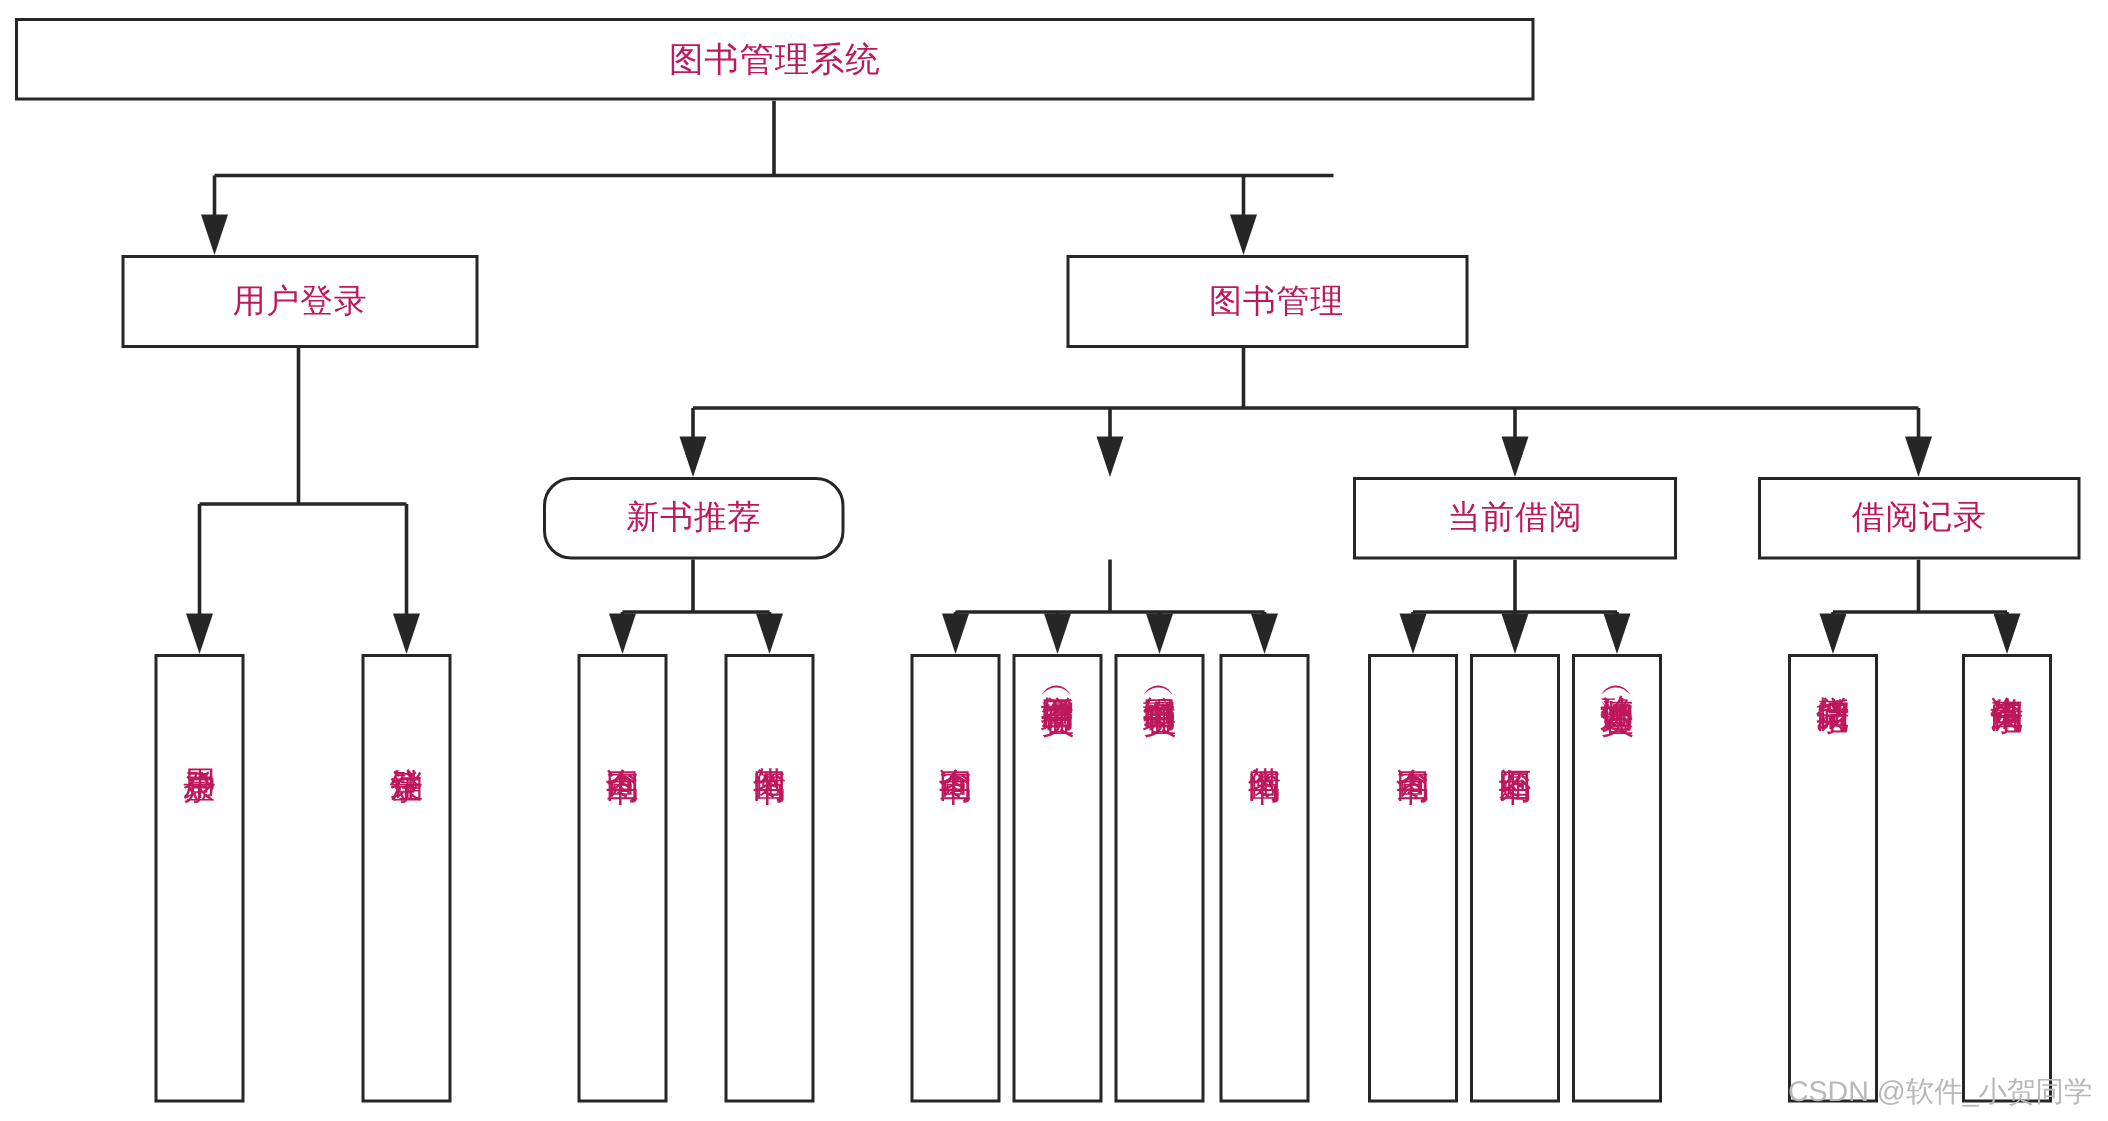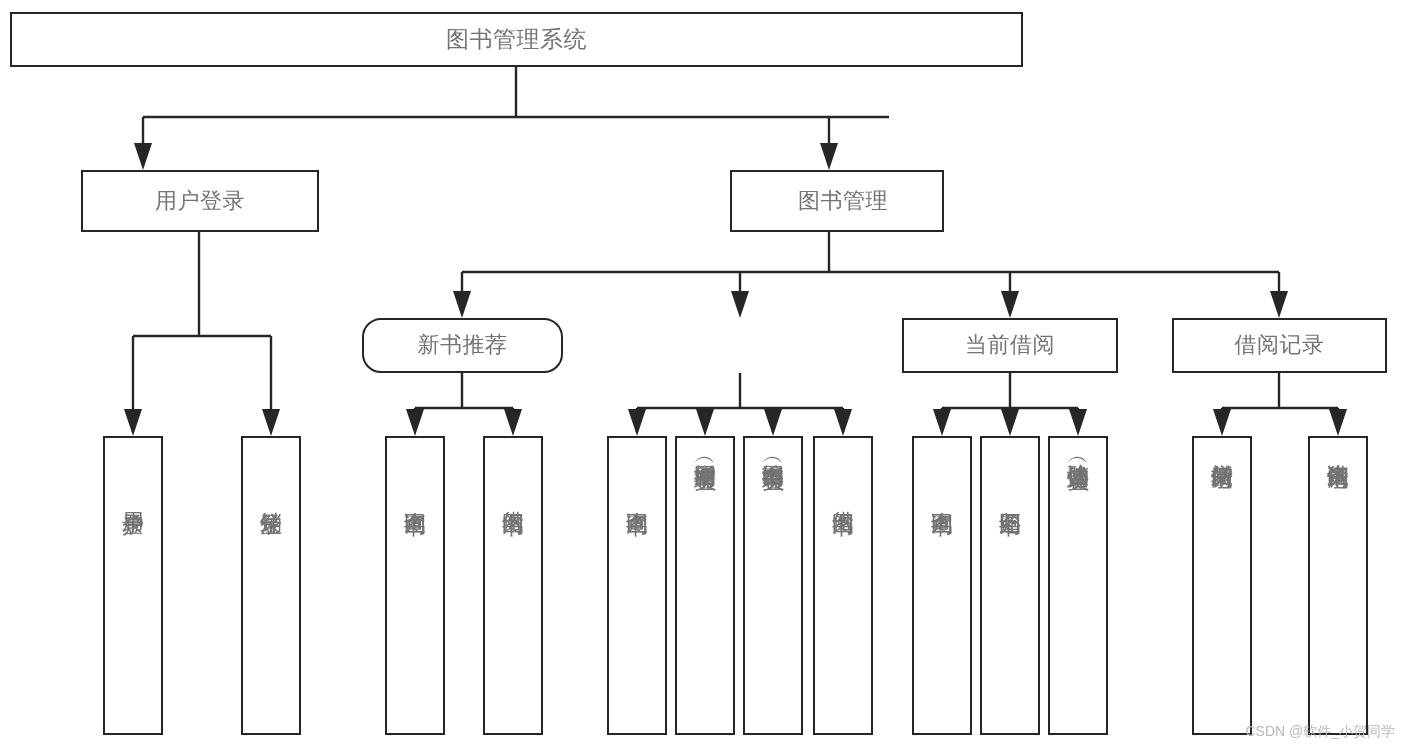--- a/index.html
+++ b/index.html
@@ -18,21 +18,21 @@
     overflow: hidden;
   }
   .node {
     position: absolute;
     box-sizing: border-box;
     border: 2px solid #262626;
     background: #ffffff;
     display: flex;
     align-items: center;
     justify-content: center;
-    color: #737373;
+    color: #be185d;
   }
   .node-label {
     display: block;
     text-align: center;
     line-height: 1.12;
     white-space: nowrap;
   }
   .node.horizontal .node-label {
     font-size: 22px;
     letter-spacing: 0.5px;
@@ -69,21 +69,21 @@
     stroke-width: 2.4;
     fill: none;
   }
   .arrowhead {
     fill: #262626;
   }
   .watermark {
     position: absolute;
     right: 10px;
     bottom: 6px;
-    font-size: 14px;
+    font-size: 19px;
     color: #b8b8b8;
     font-family: "Liberation Sans", "DejaVu Sans", sans-serif;
     white-space: nowrap;
   }
 </style>
 </head>
 <body>
 
 <div id="canvas">
 
@@ -150,21 +150,21 @@
     <polygon class="arrowhead" points="1338,436 1329,409 1347,409"></polygon>
   </svg>
 
   <div class="node horizontal root" style="left:10px; top:12px; width:1013px; height:55px;">
     <span class="node-label">图书管理系统</span>
   </div>
 
   <div class="node horizontal" style="left:81px; top:170px; width:238px; height:62px;">
     <span class="node-label">用户登录</span>
   </div>
-  <div class="node horizontal" style="left:730px; top:170px; width:214px; height:62px;padding-left:12px;">
+  <div class="node horizontal" style="left:711px; top:170px; width:268px; height:62px;padding-left:12px;">
     <span class="node-label">图书管理</span>
   </div>
 
   <div class="node horizontal" style="left:362px; top:318px; width:201px; height:55px;border-radius:19px;">
     <span class="node-label">新书推荐</span>
   </div>
   <div class="node horizontal" style="left:902px; top:318px; width:216px; height:55px;">
     <span class="node-label">当前借阅</span>
   </div>
   <div class="node horizontal" style="left:1172px; top:318px; width:215px; height:55px;">

